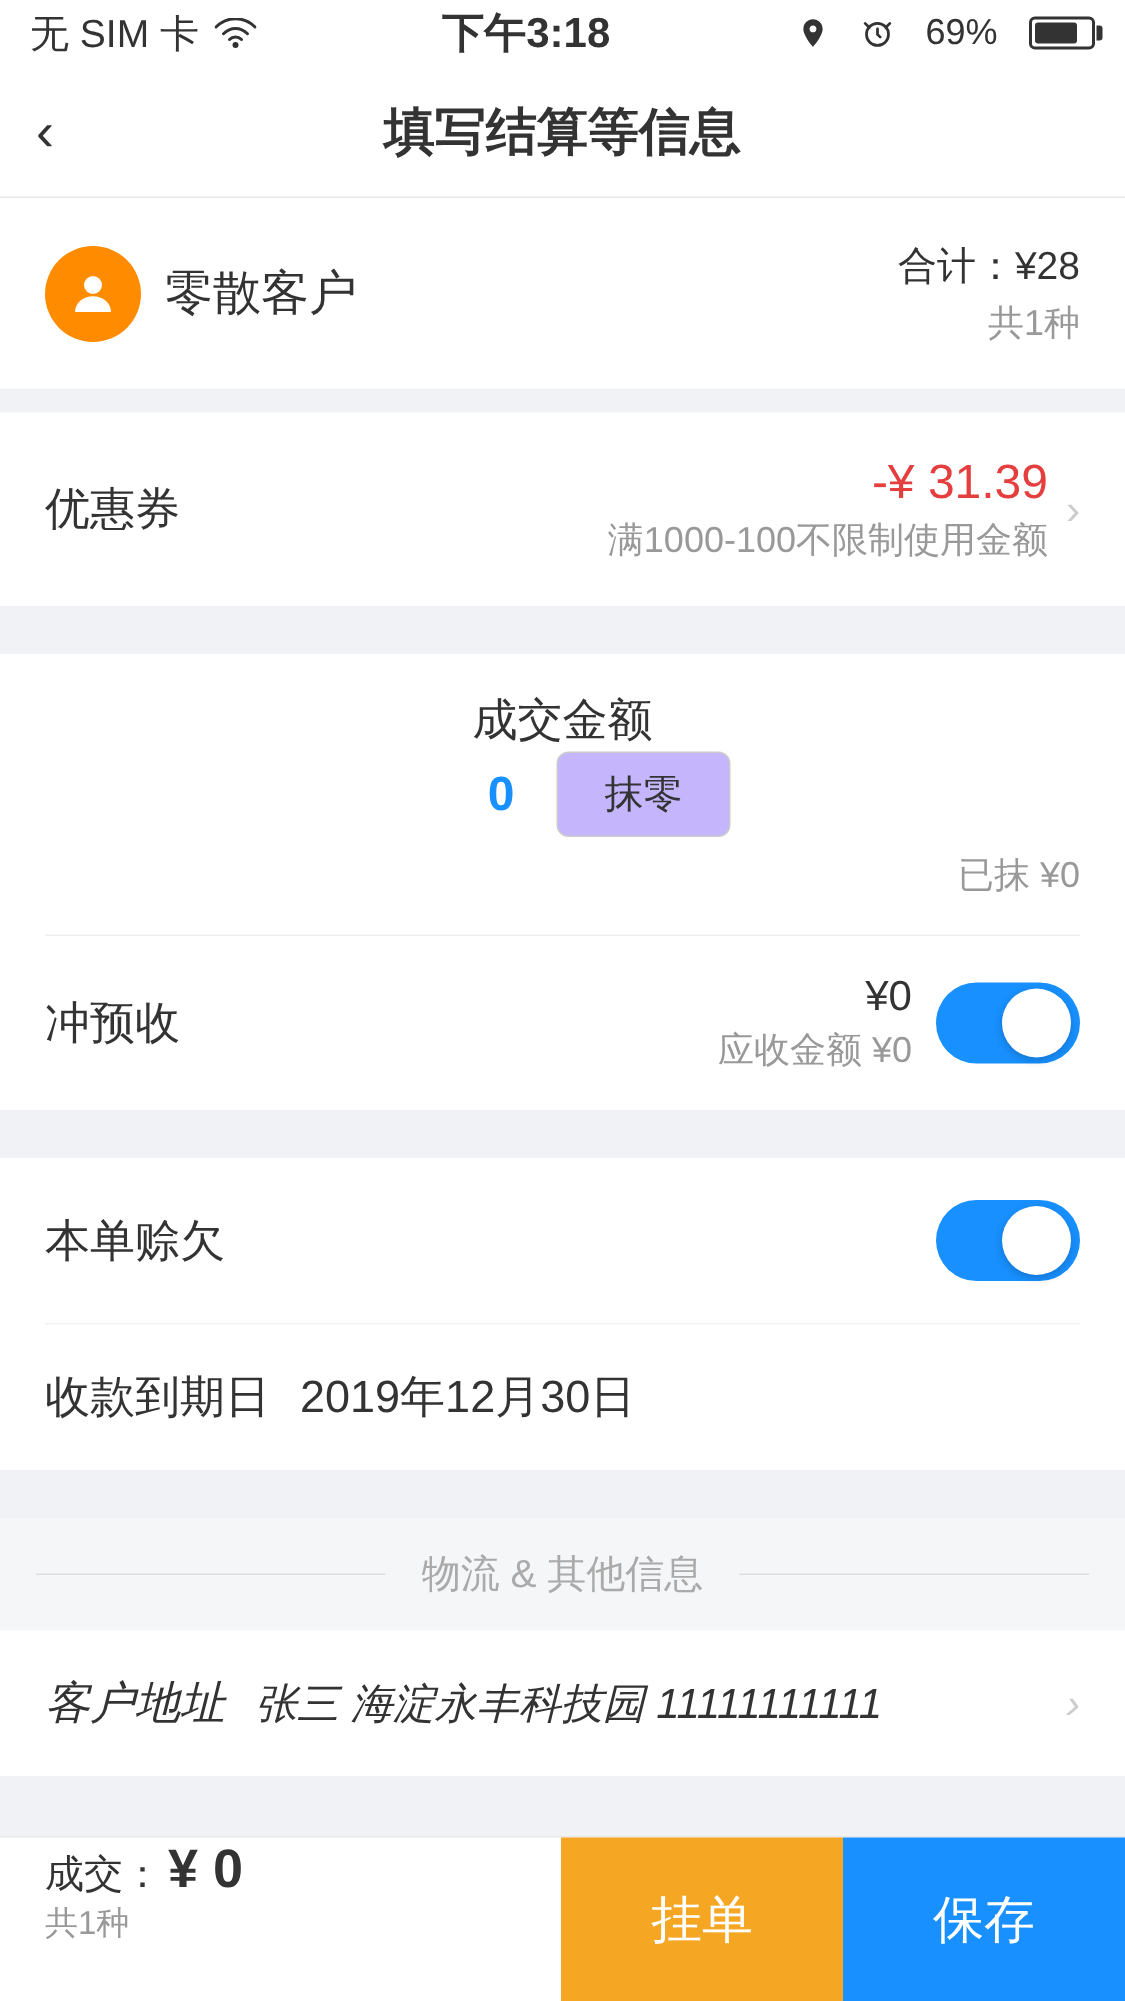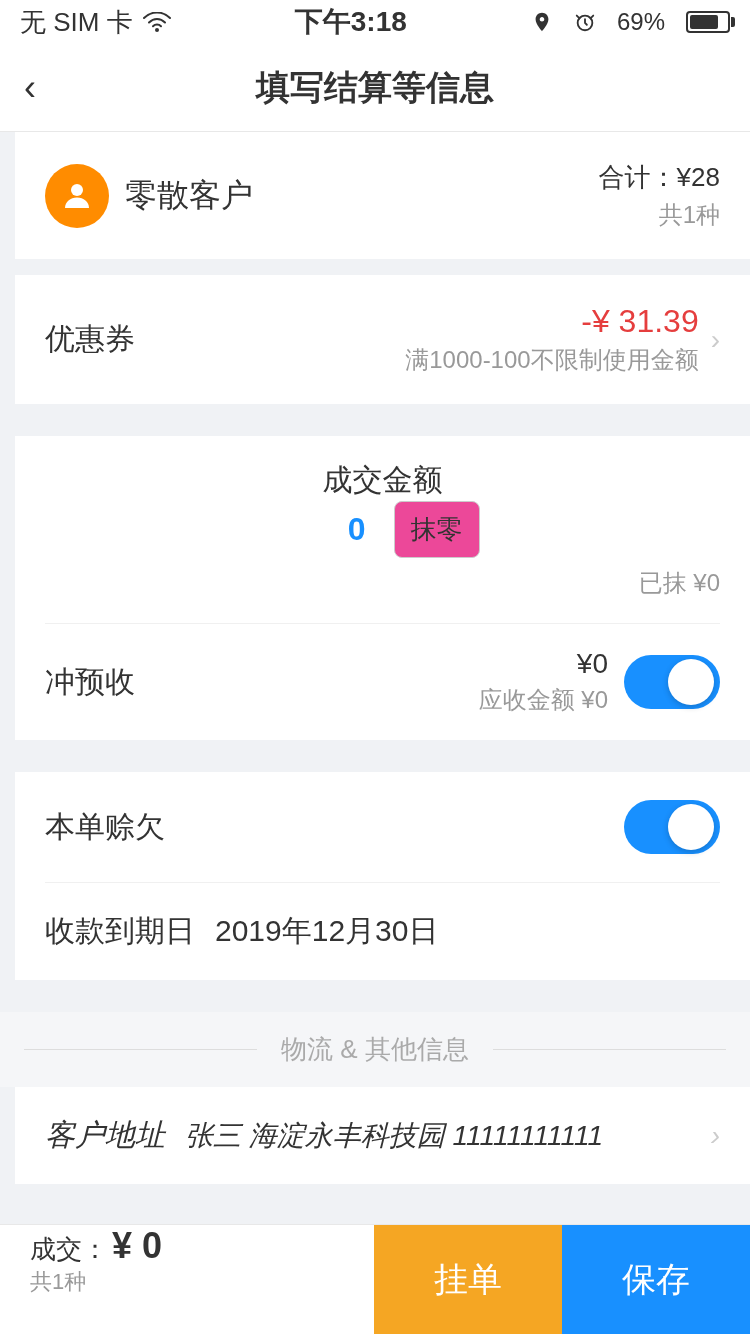--- a/index.html
+++ b/index.html
@@ -65,21 +65,20 @@
 
     
     .content {
       padding-bottom: 120px;
     }
 
     
     .section {
       background: #fff;
       margin-bottom: 16px;
-      margin-left: 15px;
     }
 
     
     .customer-row {
       display: flex;
       align-items: center;
       justify-content: space-between;
       padding: 28px 30px;
       background: #fff;
     }
@@ -129,24 +128,24 @@
     .amount-value {
       font-size: 32px;
       color: #1890ff;
       font-weight: 600;
       min-width: 80px;
       text-align: right;
     }
     .round-btn {
       border: 1px solid #ccc;
       border-radius: 8px;
-      padding: 10px 16px;
+      padding: 10px 31px;
       font-size: 26px;
       color: #333;
-      background: #ec4899;
+      background: #c4b5fd;
       cursor: pointer;
       margin-left: 16px;
     }
     .amount-sub {
       font-size: 24px;
       color: #999;
       text-align: right;
     }
 
     

